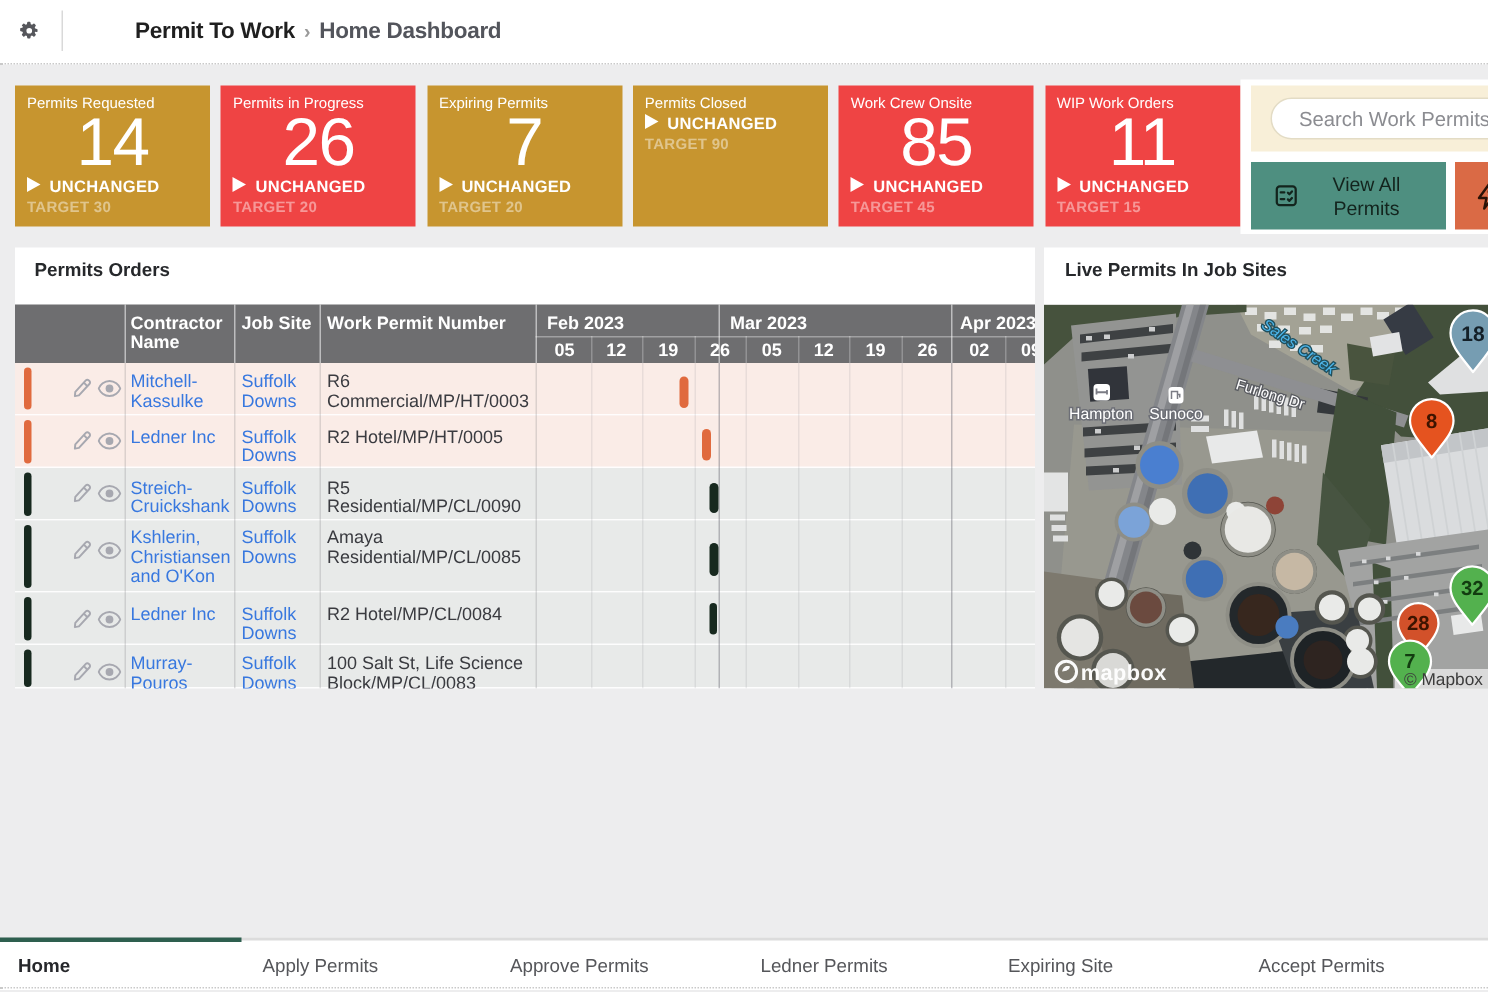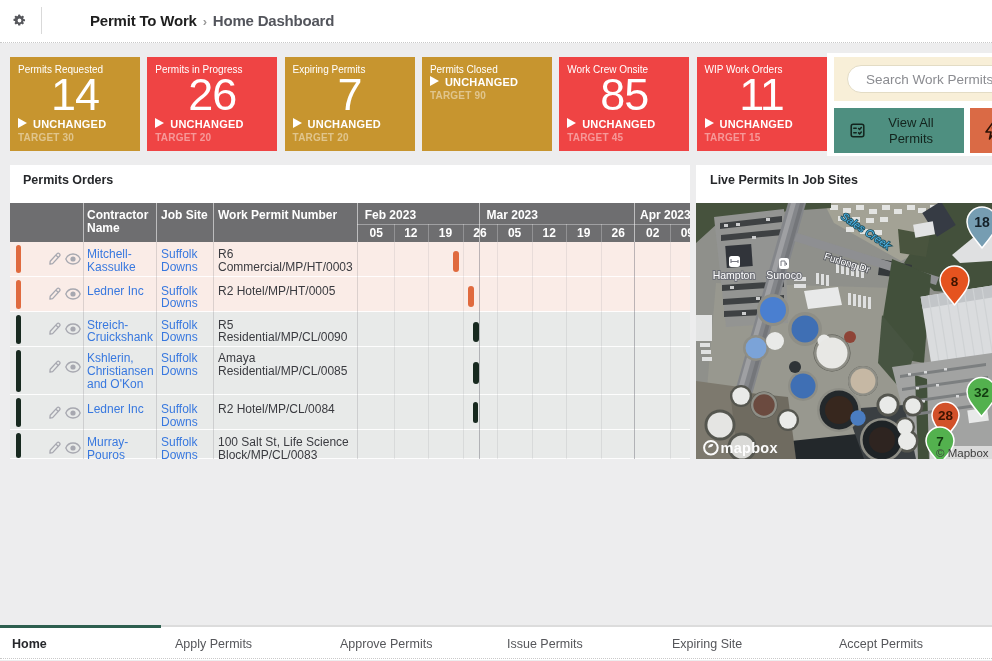--- a/index.html
+++ b/index.html
@@ -513,17 +513,17 @@
     </g>
   </svg>
   </div>
 </div>
 
 <div id="bottomnav">
   <div class="active-line"></div>
   <div class="item home" style="left:12px">Home</div>
   <div class="item" style="left:175px">Apply Permits</div>
   <div class="item" style="left:340px">Approve Permits</div>
-  <div class="item" style="left:507px">Issue Permits</div>
+  <div class="item" style="left:507px">Ledner Permits</div>
   <div class="item" style="left:672px">Expiring Site</div>
   <div class="item" style="left:839px">Accept Permits</div>
   <div class="dots"></div>
 </div>
 
 </body></html>

